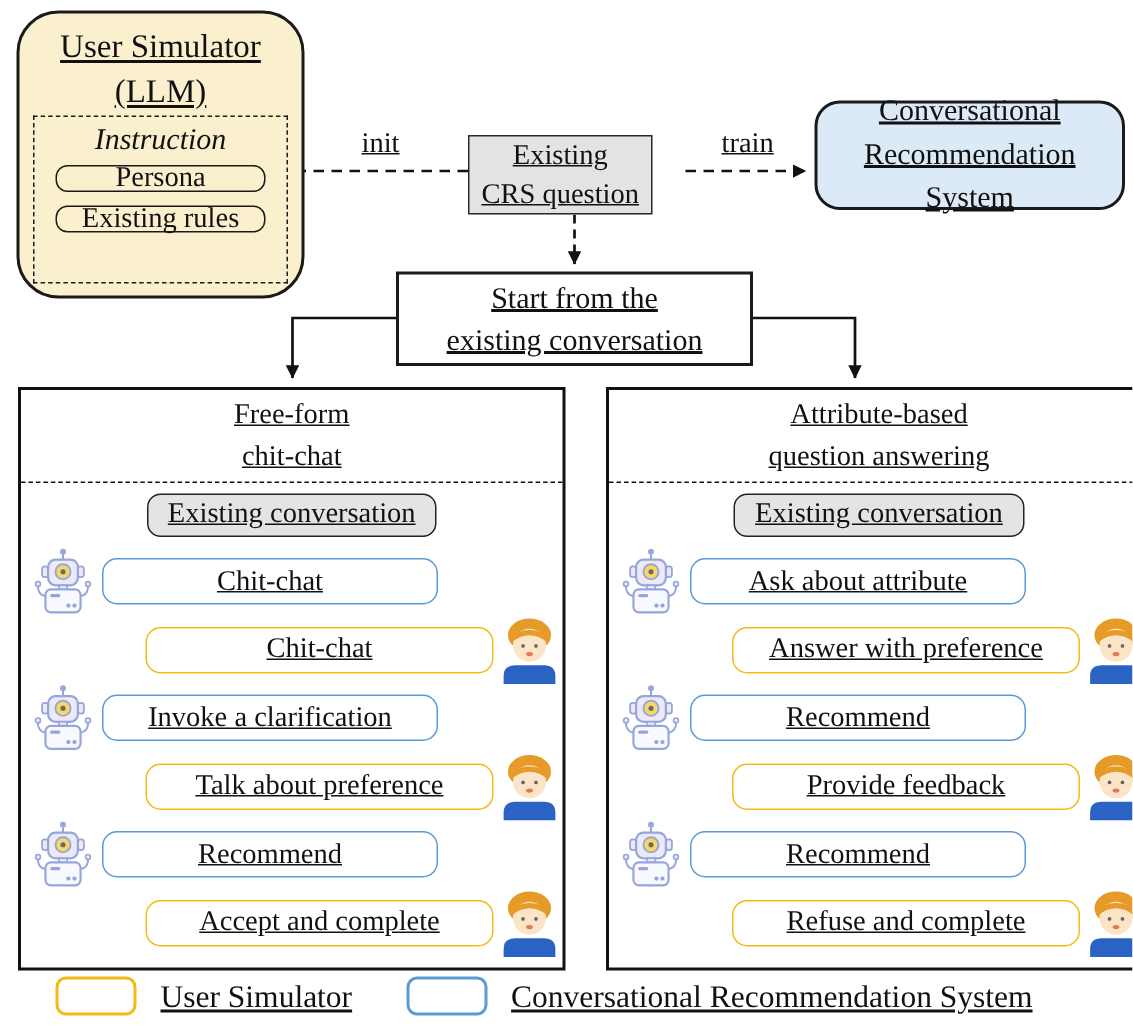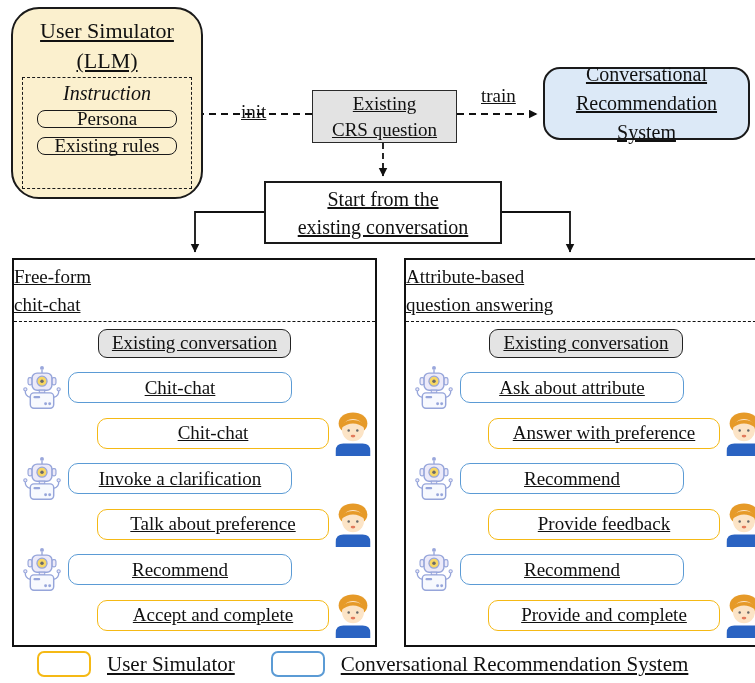--- a/index.html
+++ b/index.html
@@ -23,49 +23,49 @@
     border:1.5px dashed #1a1a1a; padding-top:2px;
   }
   #instruction-label { font-style:italic; font-size:20px; line-height:1.3; }
   .inner-pill {
     margin:4px 14px 0 14px; height:18px; background:#FBF0CE;
     border:1.7px solid #1a1a1a; border-radius:8px;
     font-size:19px; display:flex; align-items:center; justify-content:center;
   }
   #behavior-box { margin-top:9px; }
   #datasets-box {
-    left:312px; top:90px; width:145px; height:53px;
+    left:312px; top:90px; width:123px; height:53px;
     background:#E3E3E3; border:1.6px solid #2a2a2a;
     display:flex; flex-direction:column; align-items:center; justify-content:center;
     font-size:19px; line-height:1.32; text-align:center;
   }
   #crs-box {
     left:543px; top:67px; width:207px; height:73px;
     background:#DCE9F7; border:2px solid #1a1a1a; border-radius:17px;
     display:flex; flex-direction:column; align-items:center; justify-content:center;
     font-size:20px; line-height:1.45; text-align:center;
   }
   .flow-label { font-size:19px; z-index:2; }
-  #init-label  { left:241px; top:101px; }
+  #init-label  { left:241px; top:85px; }
   #train-label { left:481px; top:85px; }
   #start-box {
     left:264px; top:181px; width:238px; height:63px;
     background:#ffffff; border:2px solid #1a1a1a;
     display:flex; flex-direction:column; align-items:center; justify-content:center;
     font-size:20px; line-height:1.4; text-align:center;
   }
   
   .panel {
     top:258px; height:389px; background:#ffffff; border:2.5px solid #111111; z-index:2;
   }
   #panel-freeform  { left:12px;  width:365px; }
   #panel-attribute { left:404px; width:364px; }
   .panel-header {
     height:62px; border-bottom:1.7px dashed #111111;
-    display:flex; flex-direction:column; align-items:flex-start; justify-content:center;
+    display:flex; flex-direction:column; align-items:center; justify-content:center;
     font-size:19px; line-height:1.45; text-align:center;
   }
   .chip-row { height:43px; display:flex; align-items:center; justify-content:center; }
   .chip {
     background:#E4E4E4; border:1.7px solid #222222; border-radius:9px;
     font-size:19px; padding:2px 13px 3px 13px;
   }
   .rows { display:flex; flex-direction:column; }
   .msg-row { height:45.5px; display:flex; align-items:center; }
   .msg-row.system { justify-content:flex-start; padding-left:5px; }
@@ -361,21 +361,21 @@
               <circle cx="40.5" cy="27" r="1.8" fill="#ECEAF9" stroke="#96A5DA" stroke-width="1.2"></circle>
               <rect x="9" y="31" width="26" height="17" rx="4" fill="#F7F9FE" stroke="#96A5DA" stroke-width="1.6"></rect>
               <rect x="12.5" y="34.5" width="7.5" height="2.4" rx="1.2" fill="#96A5DA"></rect>
               <circle cx="26" cy="43" r="1.6" fill="#96A5DA"></circle>
               <circle cx="30.5" cy="43" r="1.6" fill="#96A5DA"></circle>
             </svg>
           </span>
         <div class="bubble system">Recommend</div>
       </div>
       <div class="msg-row user">
-        <div class="bubble user">Provide and complete</div>
+        <div class="bubble user">Refuse and complete</div>
         <span class="icon-slot">
             <svg width="42" height="46" viewBox="0 0 42 48">
               <ellipse cx="21" cy="14" rx="15" ry="11.5" fill="#E69A28"></ellipse>
               <circle cx="21" cy="21" r="11.5" fill="#FCE4C6"></circle>
               <path d="M8.5,19 Q10.5,10.5 21,10.5 Q31.5,10.5 33.5,19 Q27.5,14 21,14 Q14.5,14 8.5,19 Z" fill="#E69A28"></path>
               <circle cx="16.5" cy="21.5" r="1.3" fill="#666666"></circle>
               <circle cx="25.5" cy="21.5" r="1.3" fill="#666666"></circle>
               <ellipse cx="21" cy="27.2" rx="2.4" ry="1.5" fill="#E2795B"></ellipse>
               <path d="M3,48 L3,42.5 Q3,35 11,35 L31,35 Q39,35 39,42.5 L39,48 Z" fill="#2A63C2"></path>
             </svg>

